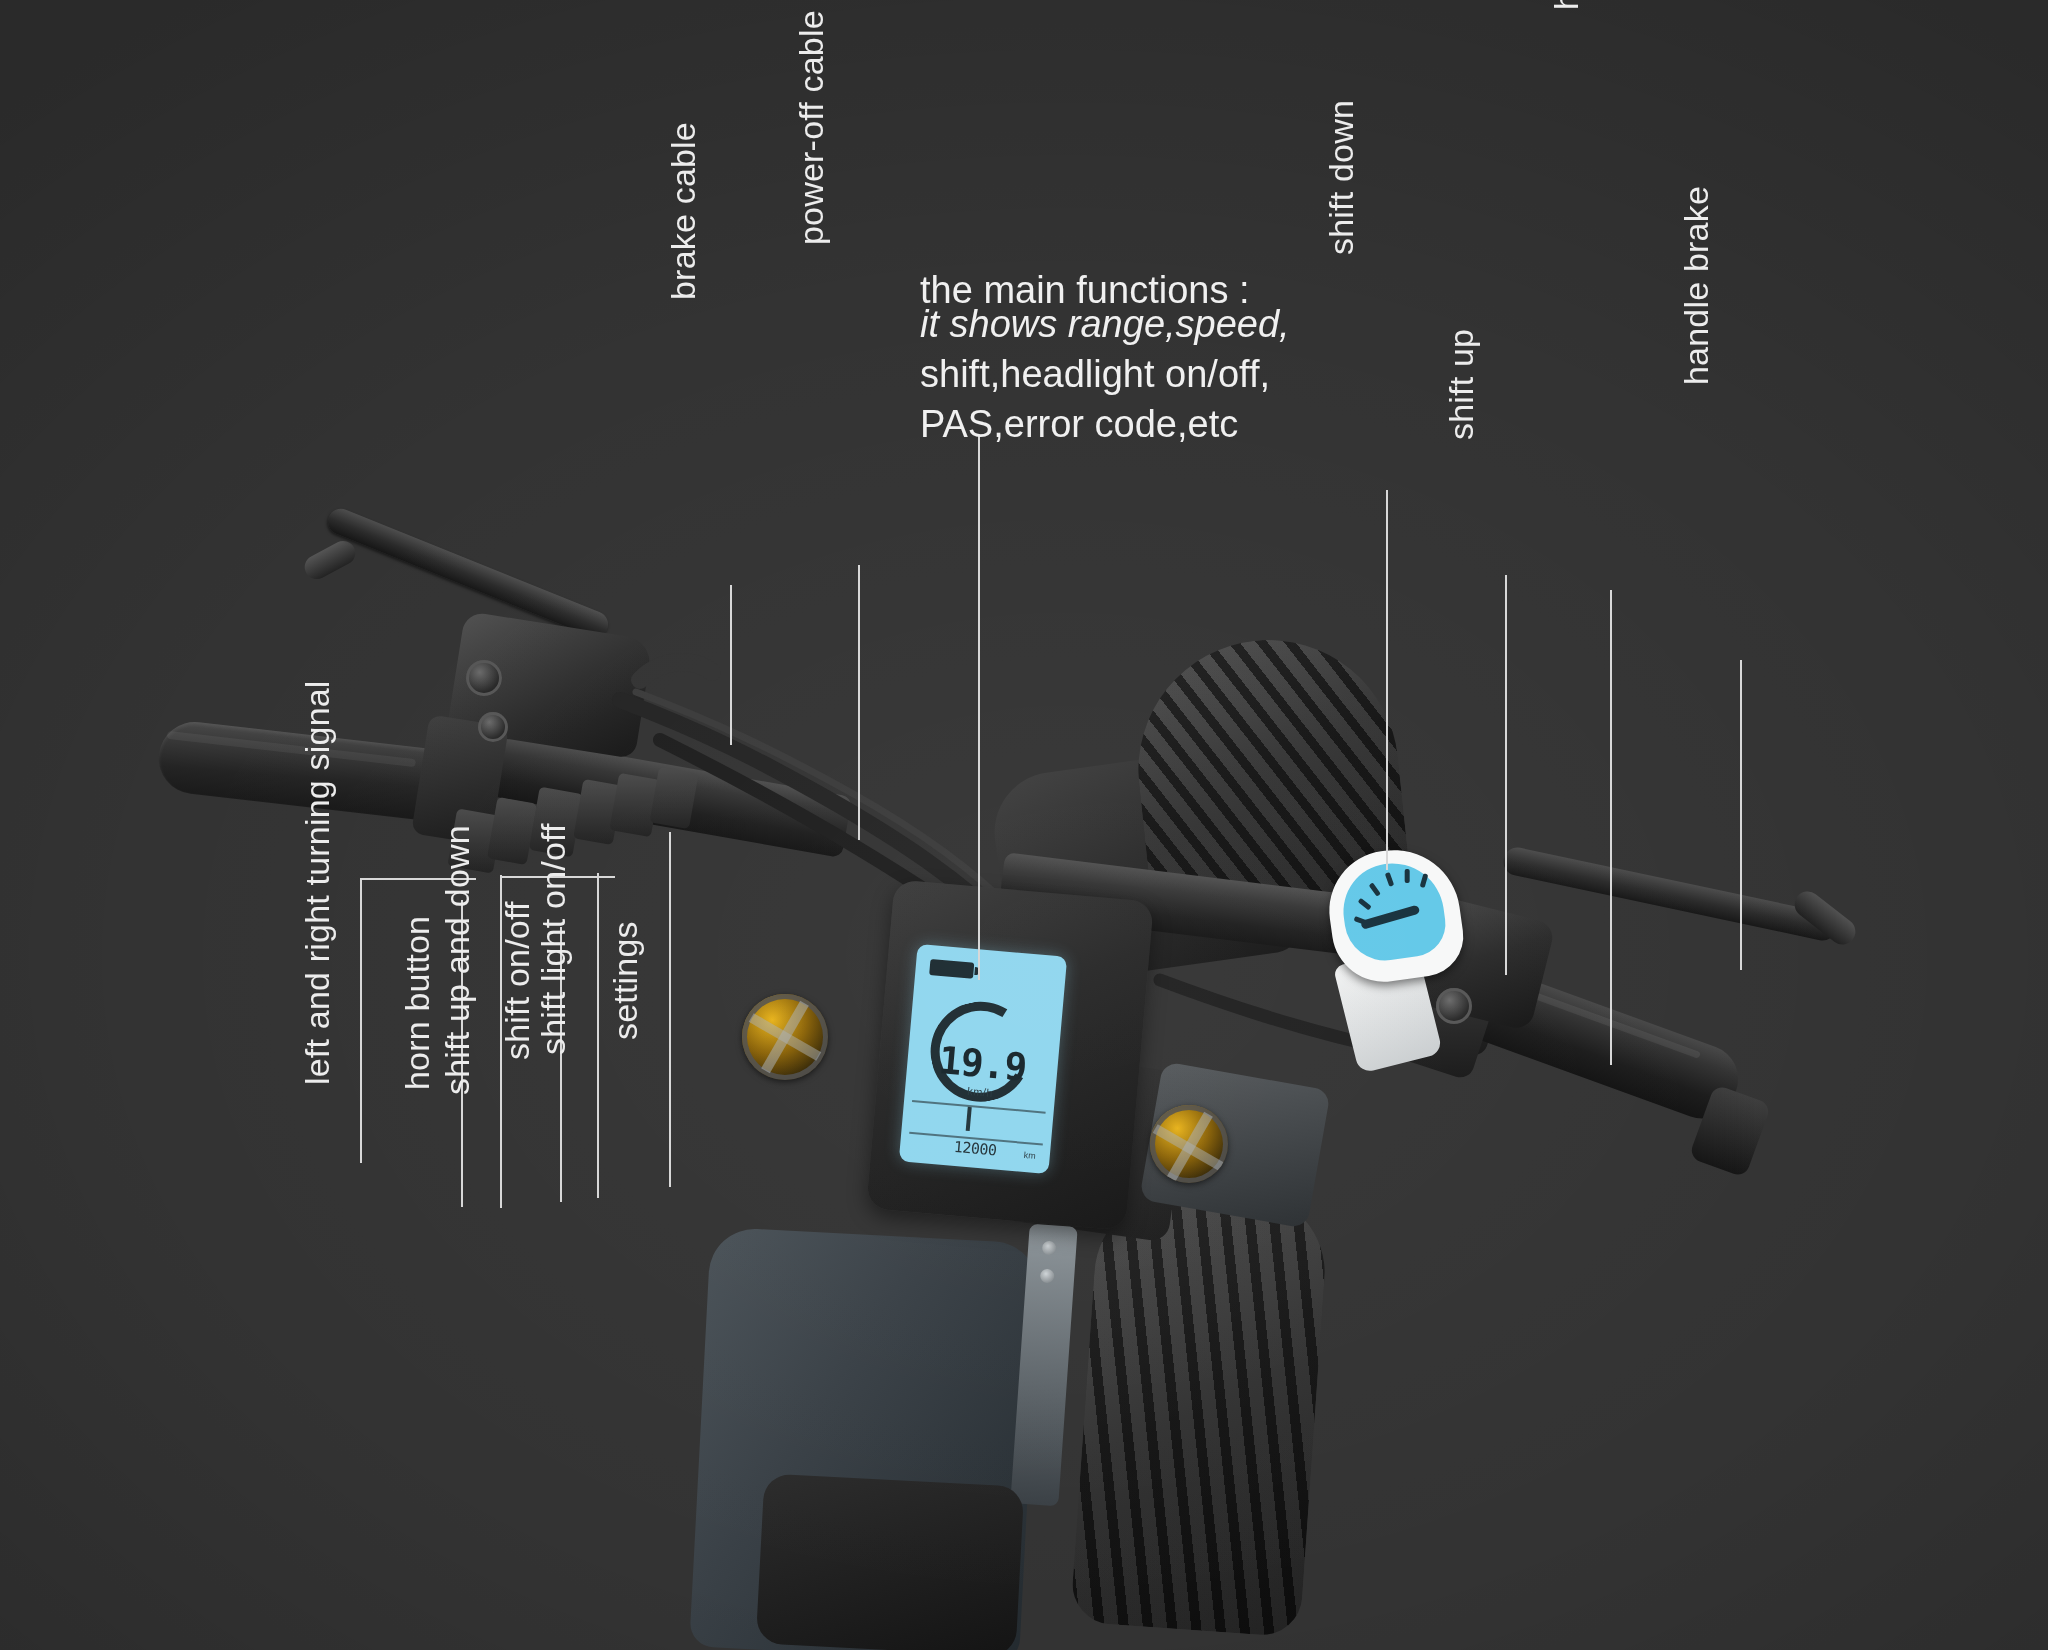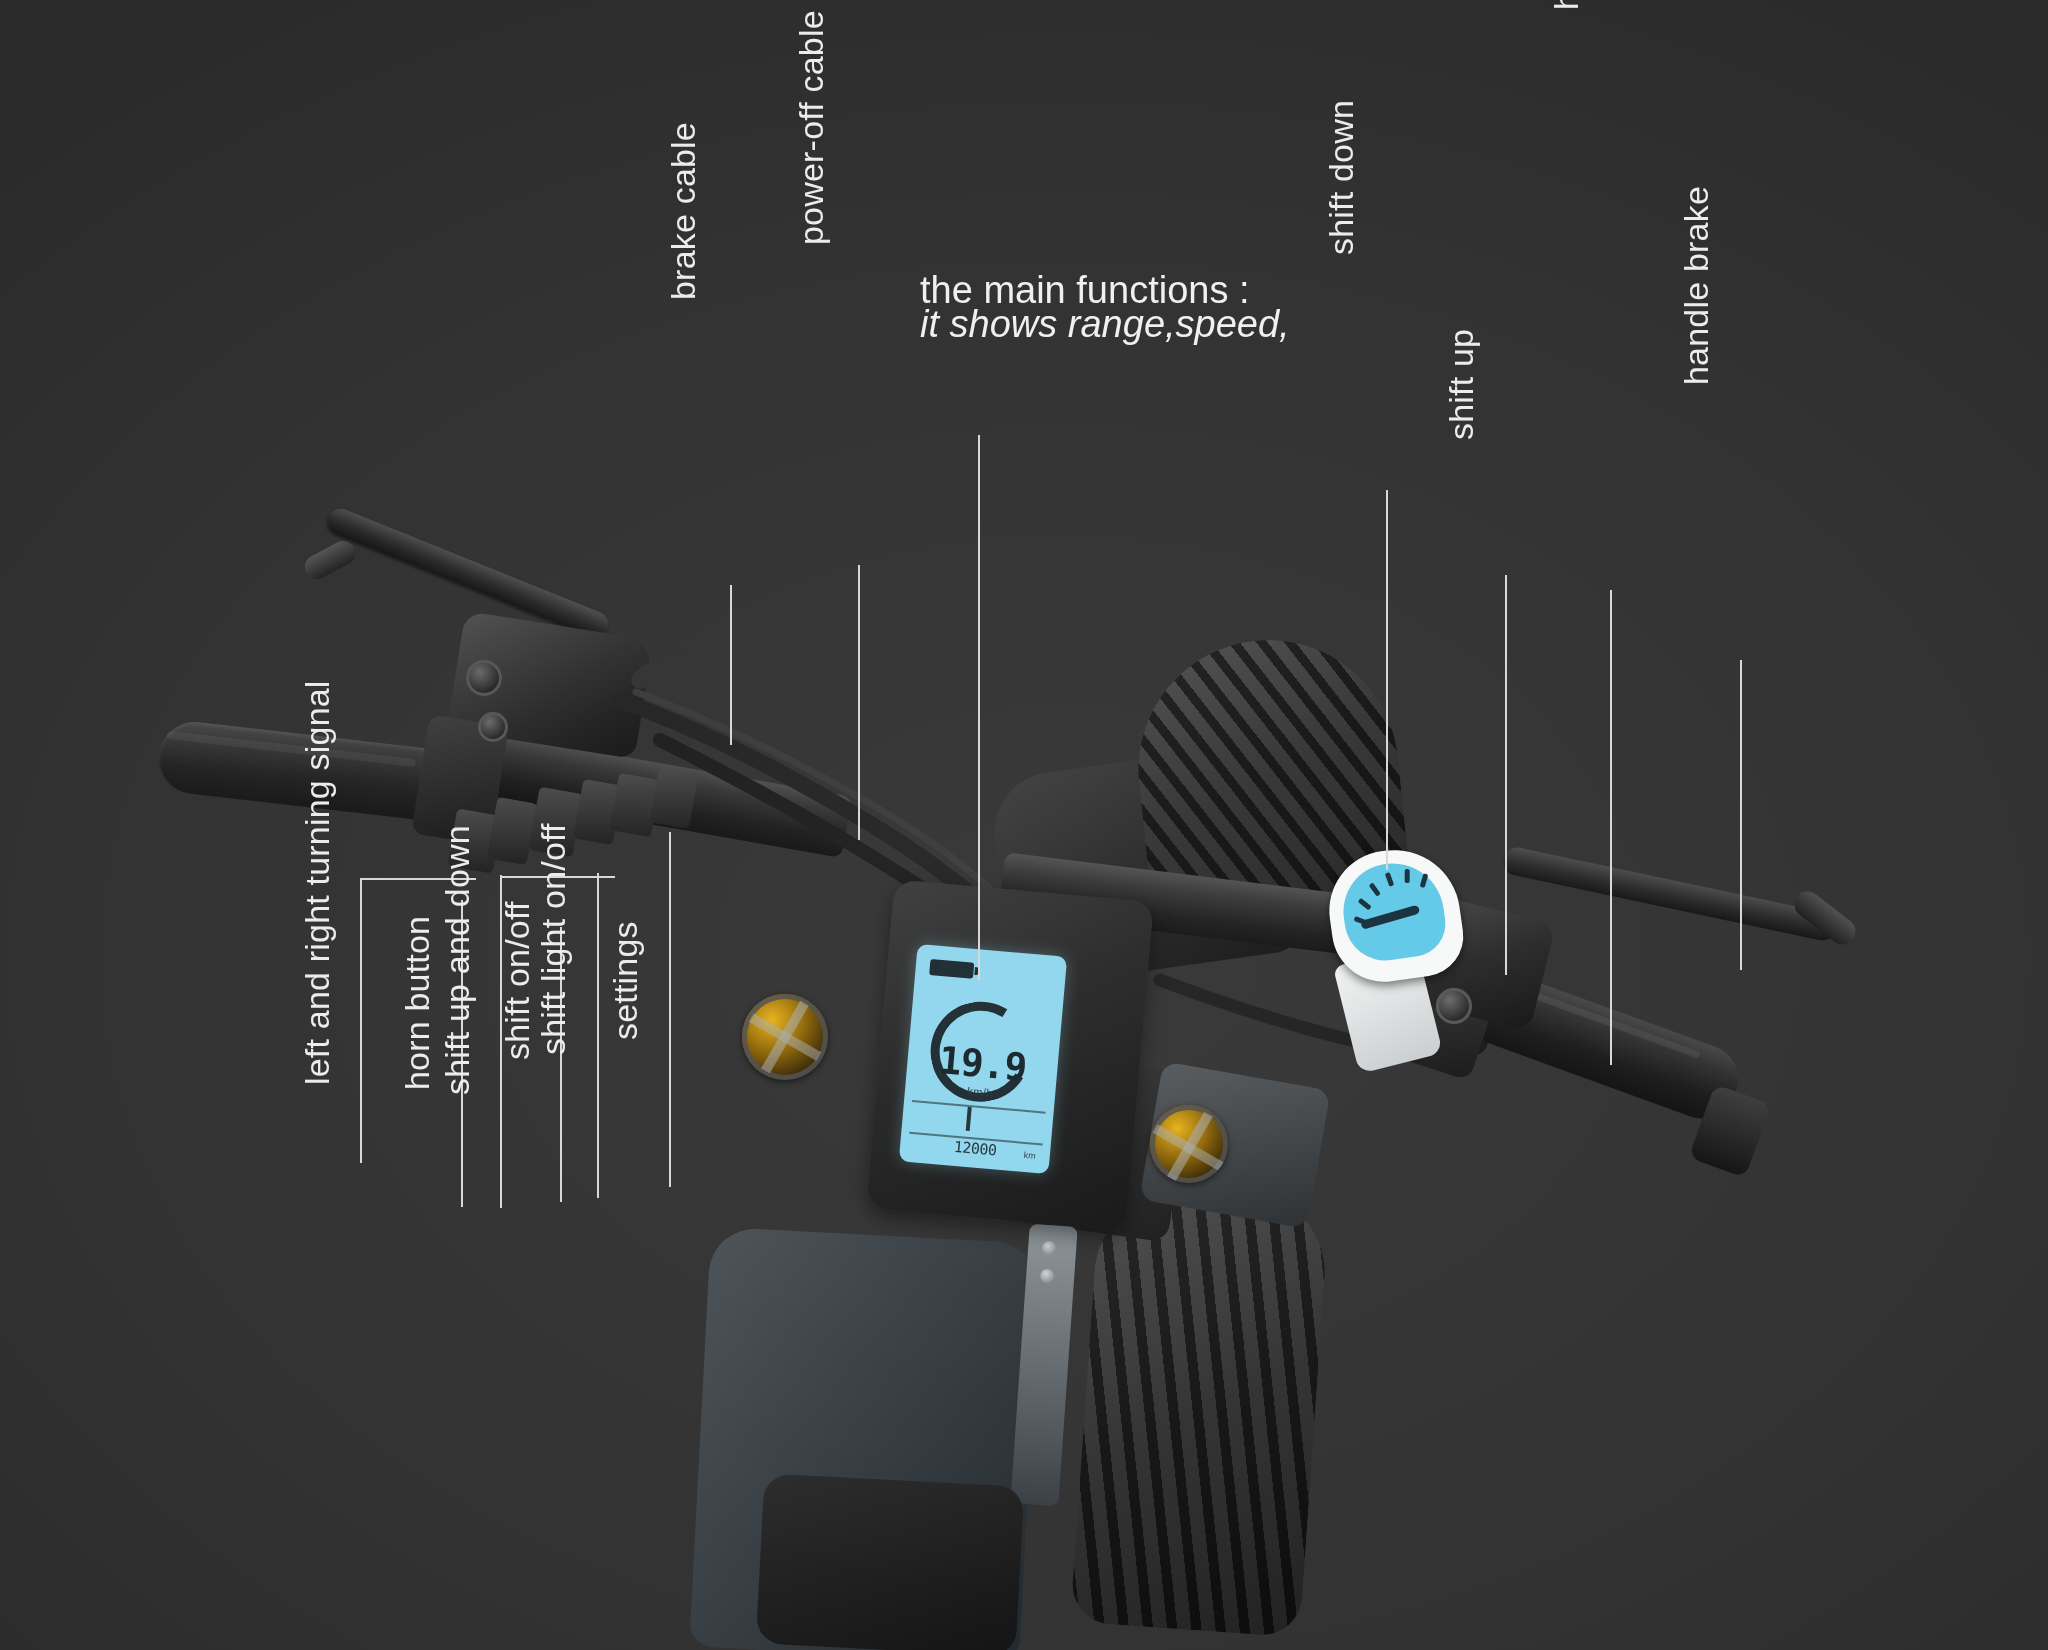--- a/index.html
+++ b/index.html
@@ -466,20 +466,22 @@
 
   <div class="lead h" style="left:360px;top:878px;width:116px;"></div>
   <div class="lead v" style="left:360px;top:878px;height:285px;"></div>
 
   <div class="vlabel up" style="left:700px;top:300px;">brake cable</div>
 
   <div class="vlabel up" style="left:828px;top:245px;">power-off cable</div>
 
   <div class="hblock" style="left:920px;top:266px;">the main functions :</div>
   <div class="hblock" style="left:920px;top:300px;font-style:italic;">it shows range,speed,</div>
+  <div class="hblock" style="left:920px;top:350px;">shift,headlight on/off,</div>
+  <div class="hblock" style="left:920px;top:400px;">PAS,error code,etc</div>
 
   <div class="vlabel up" style="left:1358px;top:255px;">shift down</div>
 
   <div class="vlabel up" style="left:1478px;top:440px;">shift up</div>
 
   <div class="vlabel up" style="left:1583px;top:10px;">half-throttle speeding</div>
 
   <div class="vlabel up" style="left:1713px;top:385px;">handle brake</div>
 
   <div class="vlabel up" style="left:642px;top:1040px;">settings</div>

